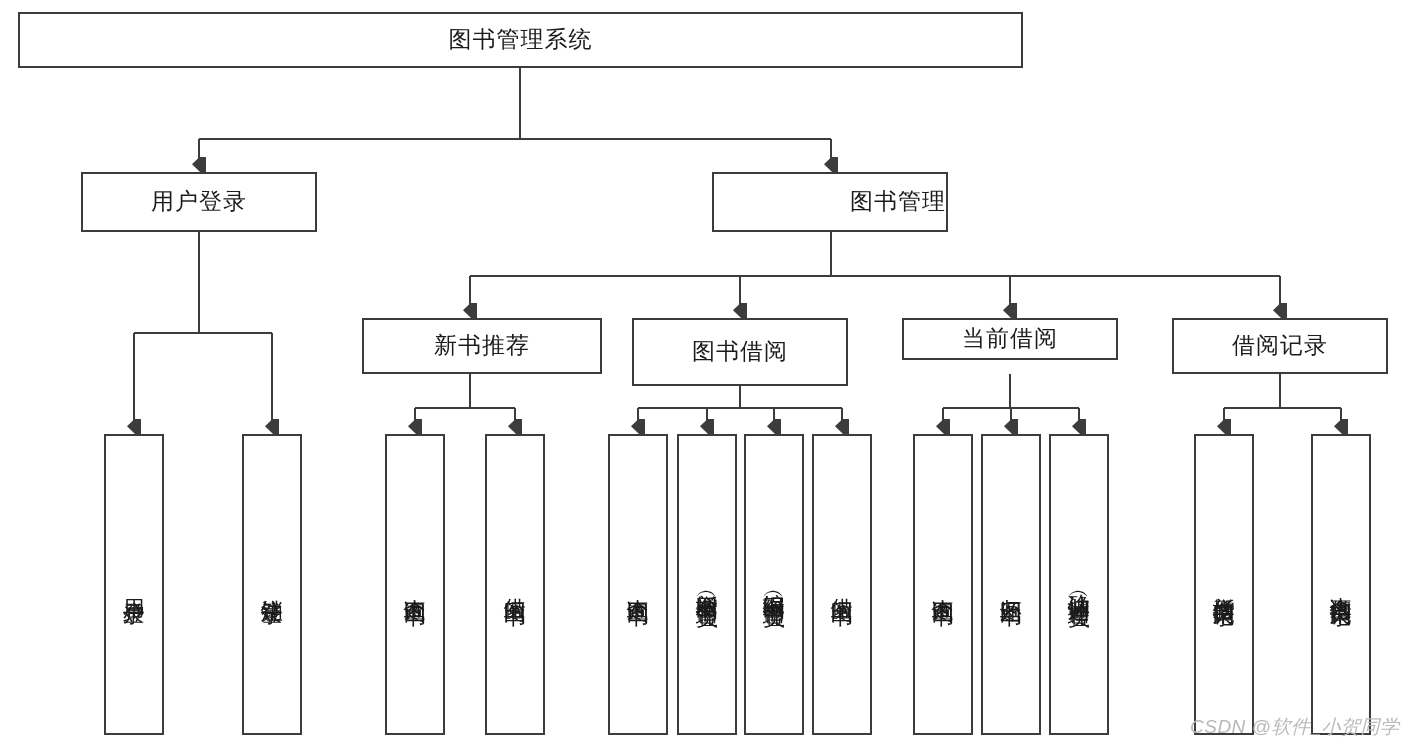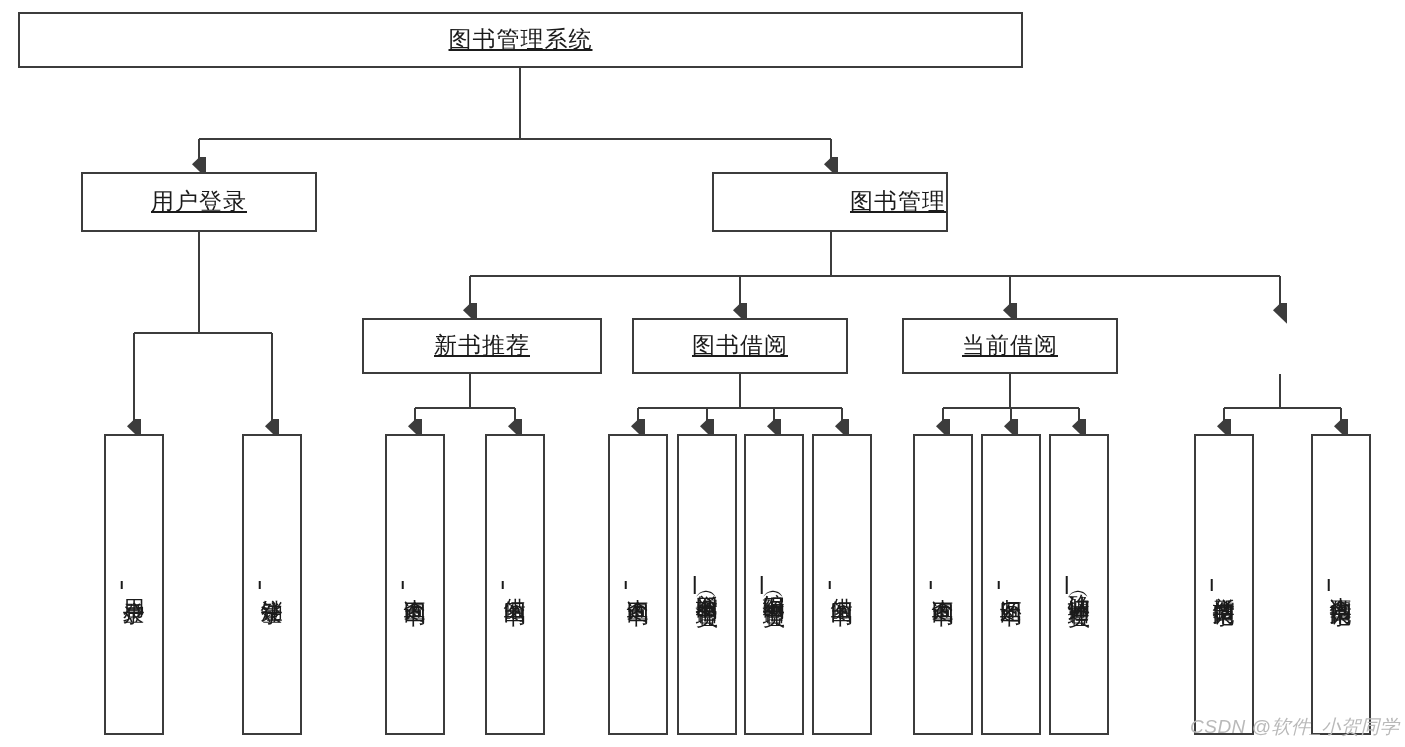--- a/index.html
+++ b/index.html
@@ -27,21 +27,20 @@
   }
   .node {
     position: absolute;
     box-sizing: border-box;
     border: 2px solid #3c3c3c;
     background: #ffffff;
     display: flex;
     align-items: center;
     justify-content: center;
     color: #1b1b1b;
-    text-decoration: underline;
   }
   .node-h {
     font-size: 23px;
     letter-spacing: 1px;
     line-height: 1.2;
     white-space: nowrap;
   }
   .node-v {
     font-size: 22px;
     line-height: 1.34;
@@ -126,25 +125,28 @@
   <div class="node node-h" style="left:81px; top:172px; width:236px; height:60px;">
     <span>用户登录</span>
   </div>
   <div class="node node-h" style="left:712px; top:172px; width:236px; height:60px;justify-content:flex-end;">
     <span>图书管理</span>
   </div>
 
   <div class="node node-h" style="left:362px; top:318px; width:240px; height:56px;text-align:right;">
     <span>新书推荐</span>
   </div>
-  <div class="node node-h" style="left:632px; top:318px; width:216px; height:56px;">
+  <div class="node node-h" style="left:632px; top:318px; width:216px; height:68px;">
     <span>图书借阅</span>
   </div>
-  <div class="node node-h" style="left:902px; top:318px; width:216px; height:56px;">
+  <div class="node node-h" style="left:902px; top:318px; width:216px; height:42px;">
     <span>当前借阅</span>
+  </div>
+  <div class="node node-h" style="left:1172px; top:318px; width:216px; height:56px;">
+    <span>借阅记录</span>
   </div>
 
   <div class="node node-v" style="left:104px; top:434px; width:60px; height:301px;">
     <span class="vtext">用户登录</span>
   </div>
   <div class="node node-v" style="left:242px; top:434px; width:60px; height:301px;">
     <span class="vtext">注销登录</span>
   </div>
 
   <div class="node node-v" style="left:385px; top:434px; width:60px; height:301px;">

